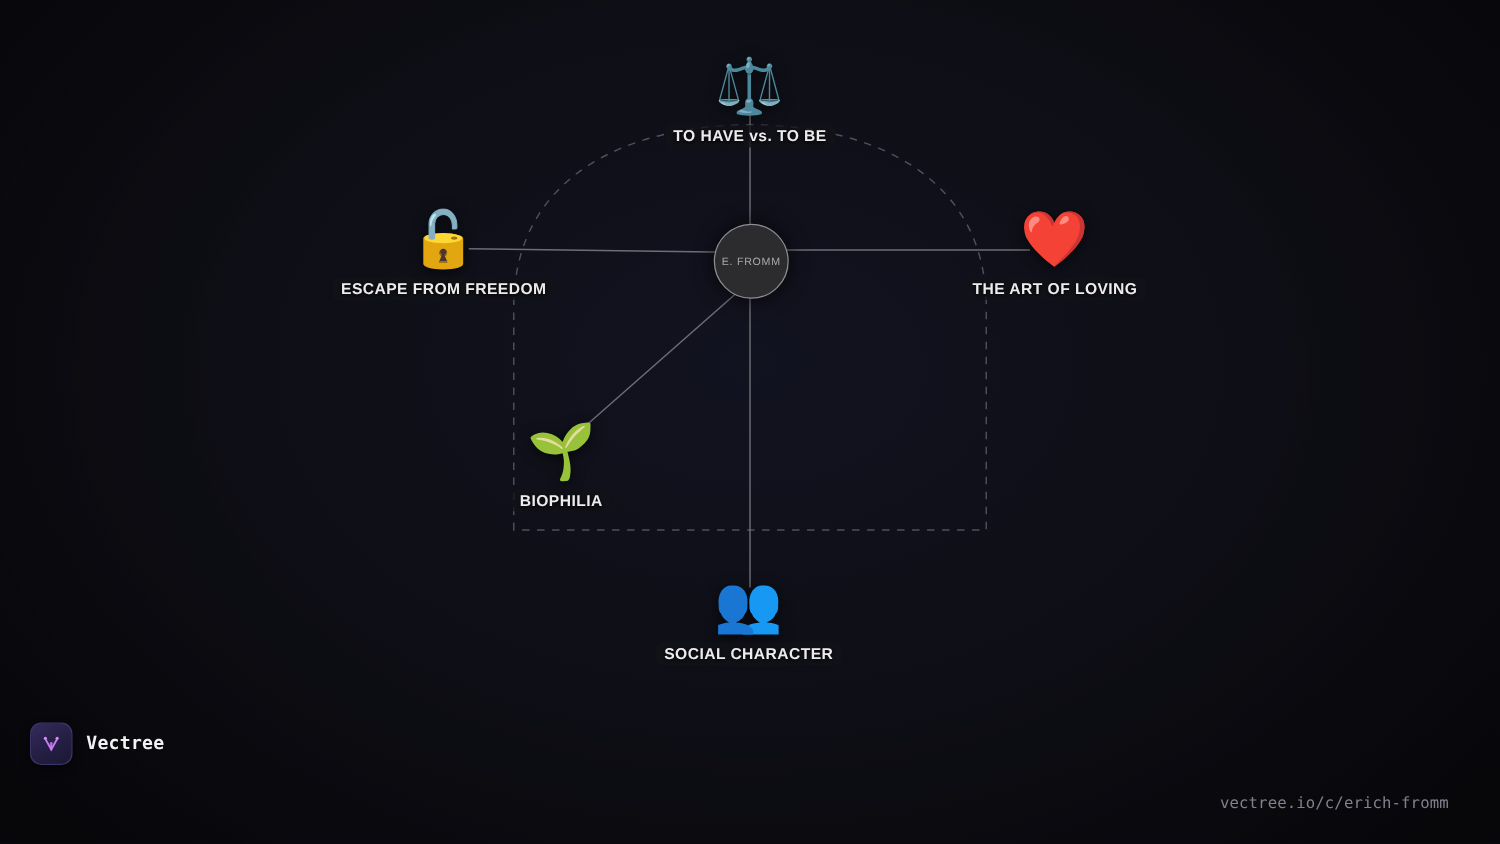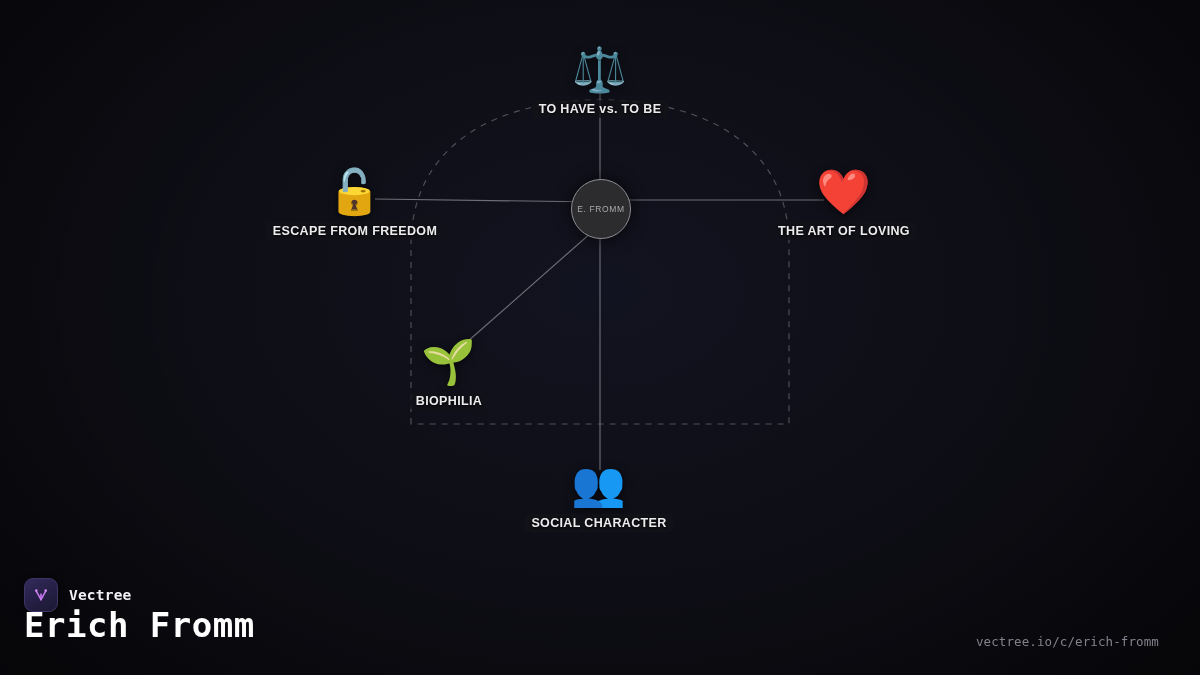--- a/index.html
+++ b/index.html
@@ -207,18 +207,17 @@
             <path d="M10 14.6 L10 10.4"></path>
           </g>
           <circle cx="5.3" cy="5.6" r="1.25" fill="#d98ef5"></circle>
           <circle cx="14.7" cy="5.6" r="1.25" fill="#d98ef5"></circle>
           <circle cx="10" cy="9.6" r="1.1" fill="#b267e0"></circle>
         </svg>
       </div>
       <span id="brand-name">Vectree</span>
     </div>
 
-    <div id="page-title">Erich Fromm</div>
 
     <div id="footer-url">vectree.io/c/erich-fromm</div>
   </div>
 
 </div>
 
 </body></html>

